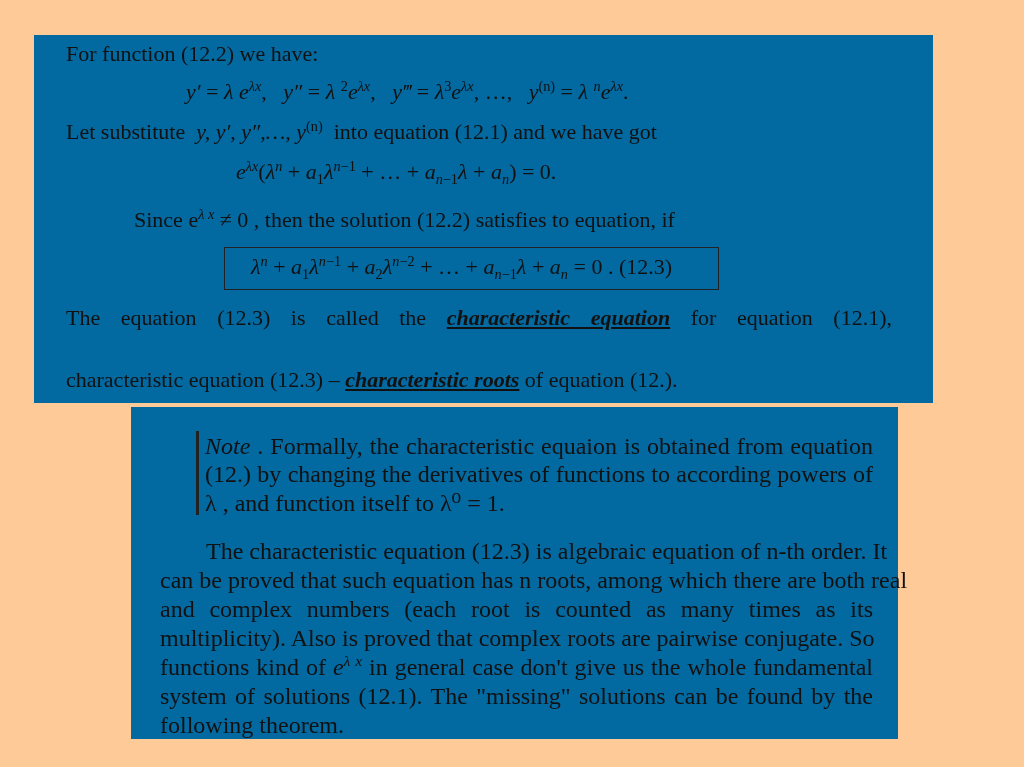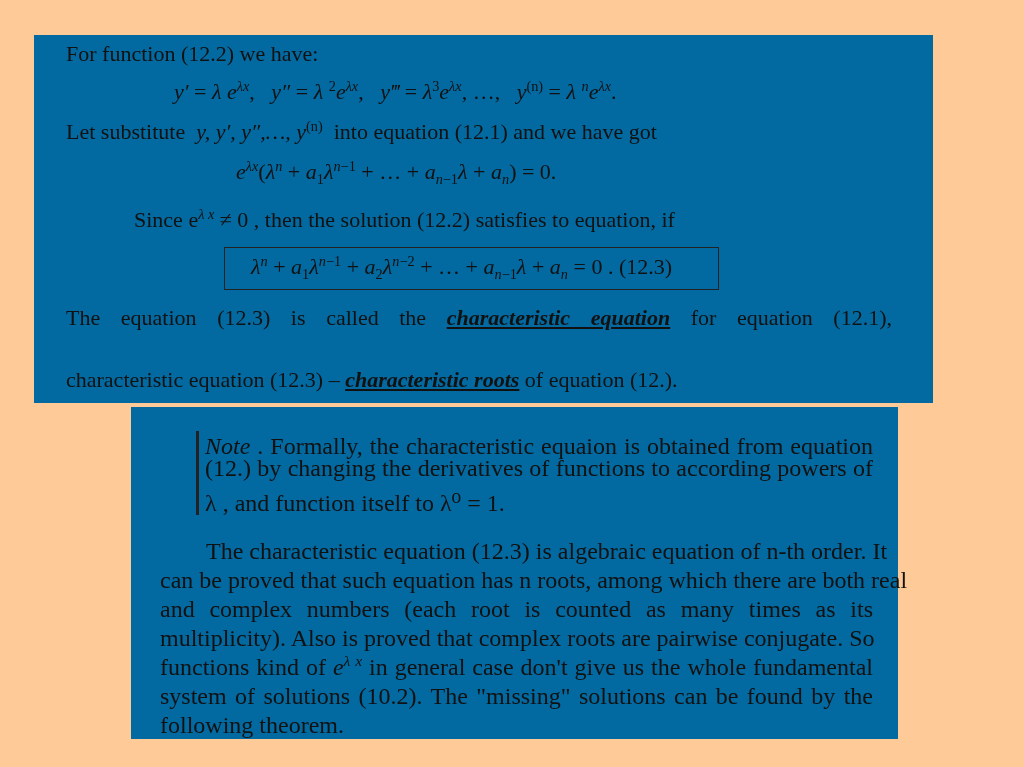--- a/index.html
+++ b/index.html
@@ -22,21 +22,21 @@
   .just { text-align:justify; text-align-last:justify; }
   .bi { font-weight:bold; font-style:italic;text-decoration:underline; }
   .notebar { position:absolute; left:65px; top:24px; width:3px; height:84px; background:#222; }
 </style>
 </head>
 <body>
 
 <div id="p1" class="panel">
   <div class="line t22" style="left:32px;top:6px;">For function  (12.2) we have:</div>
 
-  <div class="line t22" style="left:140px;top:44px;">
+  <div class="line t22" style="left:152px;top:44px;">
     <i class="m">y′</i><span> = <i class="m">λ e</i></span><sup><i class="m">λx</i></sup><span>,&nbsp;&nbsp;</span>
     <i class="m">y″</i><span> = <i class="m">λ</i> </span><sup>2</sup><i class="m">e</i><sup><i class="m">λx</i></sup><span>,&nbsp;&nbsp;</span>
     <i class="m">y‴</i><span> = <i class="m">λ</i></span><sup>3</sup><i class="m">e</i><sup><i class="m">λx</i></sup><span>,  …,</span><span>&nbsp;&nbsp;</span>
     <i class="m">y</i><sup>(n)</sup><span> = <i class="m">λ</i> </span><sup><i class="m">n</i></sup><i class="m">e</i><sup><i class="m">λx</i></sup><span>.</span>
   </div>
 
   <div class="line t22" style="left:32px;top:84px;">
     <span>Let substitute</span>&nbsp;
     <i class="m">y, y′, y″,…, y</i><sup>(n)</sup>&nbsp;
     <span>into  equation  (12.1) and we have got</span>
@@ -63,23 +63,23 @@
   <div class="line t22" style="left:32px;top:332px;">
     <span>characteristic equation (12.3) – </span><span class="bi">characteristic roots</span><span> of equation (12.).</span>
   </div>
 </div>
 
 <div id="p2" class="panel">
   <div class="notebar"></div>
   <div class="line t19 just" style="left:74px;top:26px;width:668px;">
     <i>Note</i><span> . Formally, the characteristic equaion is obtained from equation</span>
   </div>
-  <div class="line t19 just" style="left:74px;top:48px;width:668px;">(12.) by changing the derivatives of functions to according powers of</div>
+  <div class="line t19 just" style="left:74px;top:54px;width:668px;">(12.) by changing the derivatives of functions to according powers of</div>
   <div class="line t19" style="left:74px;top:82px;">λ , and function itself to  λ⁰ = 1.</div>
 
   <div class="line t19 just" style="left:75px;top:131px;width:667px;">The characteristic equation (12.3) is algebraic equation of n-th order. It</div>
   <div class="line t19 just" style="left:29px;top:160px;width:713px;">can be proved that such equation has n roots, among which there are both real</div>
   <div class="line t19 just" style="left:29px;top:189px;width:713px;">and  complex  numbers  (each  root  is  counted  as  many  times  as  its</div>
   <div class="line t19 just" style="left:29px;top:218px;width:713px;">multiplicity). Also is proved that complex roots are pairwise conjugate. So</div>
   <div class="line t19 just" style="left:29px;top:247px;width:713px;">functions kind of <i>e</i><sup><i>λ x</i></sup> in general case don't give us the whole fundamental</div>
-  <div class="line t19 just" style="left:29px;top:276px;width:713px;">system of solutions (10.2). The "missing" solutions can be found by the</div>
+  <div class="line t19 just" style="left:29px;top:276px;width:713px;">system of solutions (12.1). The "missing" solutions can be found by the</div>
   <div class="line t19" style="left:29px;top:305px;">following theorem.</div>
 </div>
 
 </body></html>

